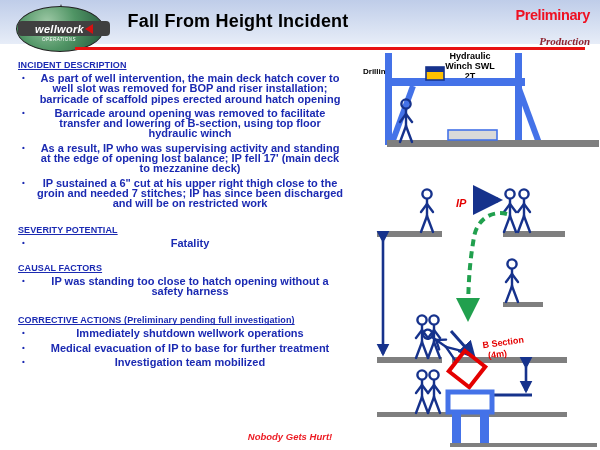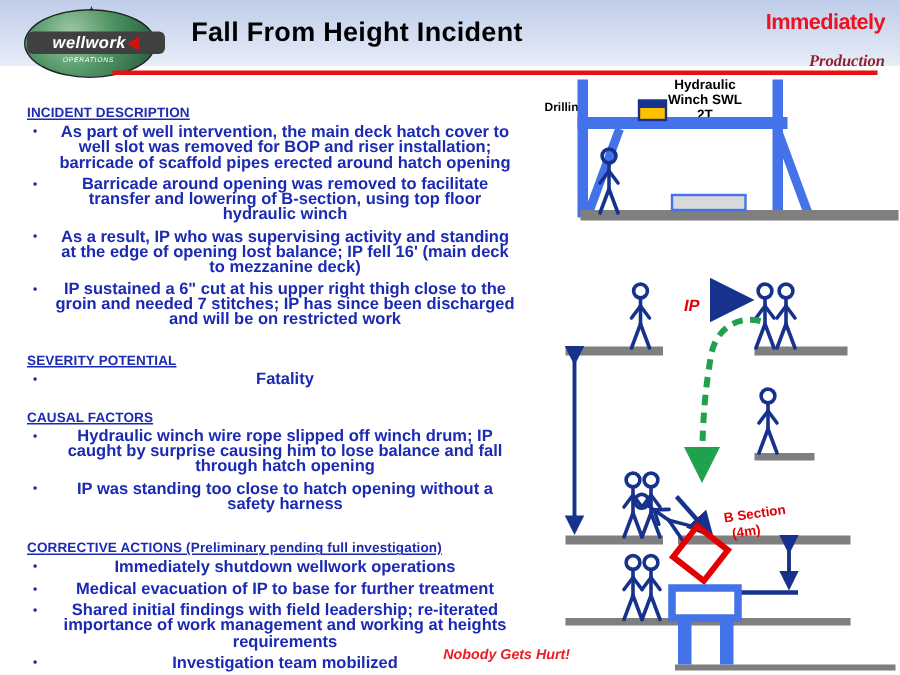--- a/index.html
+++ b/index.html
@@ -25,30 +25,30 @@
           font-size:4.5px;font-style:italic;letter-spacing:.5px;}
   .ww-derrick{position:absolute;left:40px;top:0;width:0;height:0;
               border-left:5px solid transparent;border-right:5px solid transparent;
               border-bottom:14px solid #2a2a2a;}
   
   .xom{position:absolute;right:10px;top:7px;width:120px;text-align:right;}
   .xom-brand{color:#ee1122;font-weight:bold;font-size:14.5px;letter-spacing:-0.4px;}
   .xom-div{color:#8e2330;font-family:"Liberation Serif", serif;font-style:italic;
            font-weight:bold;font-size:11px;margin-top:12px;}
   
-  .textcol{position:absolute;left:18px;top:60px;width:327px;color:#1b2ab2;margin-top:10px;}
+  .textcol{position:absolute;left:18px;top:60px;width:327px;color:#1b2ab2;}
   .sec-h{font-size:9px;font-weight:bold;text-decoration:underline;margin:0 0 3px 0;
          letter-spacing:.1px;}
   ul.bl{list-style:none;margin:0 0 0 0;padding:0;}
   ul.bl li{position:relative;font-size:11px;font-weight:bold;line-height:10.3px;
            padding-left:17px;margin-bottom:4px;text-align:center;}
   ul.bl li::before{content:"•";position:absolute;left:4px;top:0;font-size:8px;}
   .gap1{height:12px;} .gap2{height:11px;} .gap3{height:15px;}
   
-  .tagline{position:absolute;left:200px;top:431px;width:180px;text-align:right;
+  .tagline{position:absolute;left:200px;top:431px;width:180px;text-align:center;
            color:#ed1c24;font-size:9.5px;font-weight:bold;font-style:italic;}
   
   .diagram{position:absolute;left:355px;top:40px;width:245px;height:410px;}
   svg text{font-family:"Liberation Sans", sans-serif;}
   .lbl-black{font-size:9px;font-weight:bold;fill:#000;}
   .lbl-red{font-size:9px;font-weight:bold;fill:#e40000;}
   .lbl-ip{font-size:11px;font-weight:bold;fill:#e40000;font-style:italic;}
 </style>
 </head>
 <body>
@@ -63,55 +63,53 @@
     <div class="ww-band">
       <span class="ww-name">wellwork</span>
       <span class="ww-chev"></span>
     </div>
     <div class="ww-sub">OPERATIONS</div>
   </div>
 
   <div class="title">Fall From Height Incident</div>
 
   <div class="xom">
-    <div class="xom-brand">Immediately</div>
+    <div class="xom-brand">Preliminary</div>
     <div class="xom-div">Production</div>
   </div>
 
   <div class="red-line"></div>
 
   <div class="textcol">
 
     <div class="sec-h">INCIDENT DESCRIPTION</div>
     <ul class="bl">
       <li>As part of well intervention, the main deck hatch cover to well slot was removed for BOP and riser installation; barricade of scaffold pipes erected around hatch opening</li>
       <li>Barricade around opening was removed to facilitate transfer and lowering of B-section, using top floor hydraulic winch</li>
-      <li>As a result, IP who was supervising activity and standing at the edge of opening lost balance; IP fell 16' (main deck to mezzanine deck)</li>
+      <li>As a result, IP who was supervising activity and standing at the edge of opening lost balance; IP fell 17' (main deck to mezzanine deck)</li>
       <li>IP sustained a 6" cut at his upper right thigh close to the groin and needed 7 stitches; IP has since been discharged and will be on restricted work</li>
     </ul>
 
     <div class="gap1"></div>
     <div class="sec-h">SEVERITY POTENTIAL</div>
     <ul class="bl">
       <li>Fatality</li>
     </ul>
 
     <div class="gap2"></div>
     <div class="sec-h">CAUSAL FACTORS</div>
     <ul class="bl">
-      <li>Hydraulic winch wire rope slipped off winch drum; IP caught by surprise causing him to lose balance and fall through hatch opening</li>
       <li>IP was standing too close to hatch opening without a safety harness</li>
     </ul>
 
     <div class="gap3"></div>
     <div class="sec-h">CORRECTIVE ACTIONS (Preliminary pending full investigation)</div>
     <ul class="bl">
       <li>Immediately shutdown wellwork operations</li>
       <li>Medical evacuation of IP to base for further treatment</li>
-      <li>Shared initial findings with field leadership; re-iterated importance of work management and working at heights requirements</li>
       <li>Investigation team mobilized</li>
     </ul>
   </div>
 
   <div class="diagram">
     <svg width="245" height="410" viewBox="0 0 245 410">
       <defs>
         <g id="fig" stroke="#16328c" stroke-width="2.4" fill="none" stroke-linecap="round">
           <circle cx="0" cy="-38" r="4.6"></circle>
           <line x1="0" y1="-33" x2="0" y2="-16"></line>

